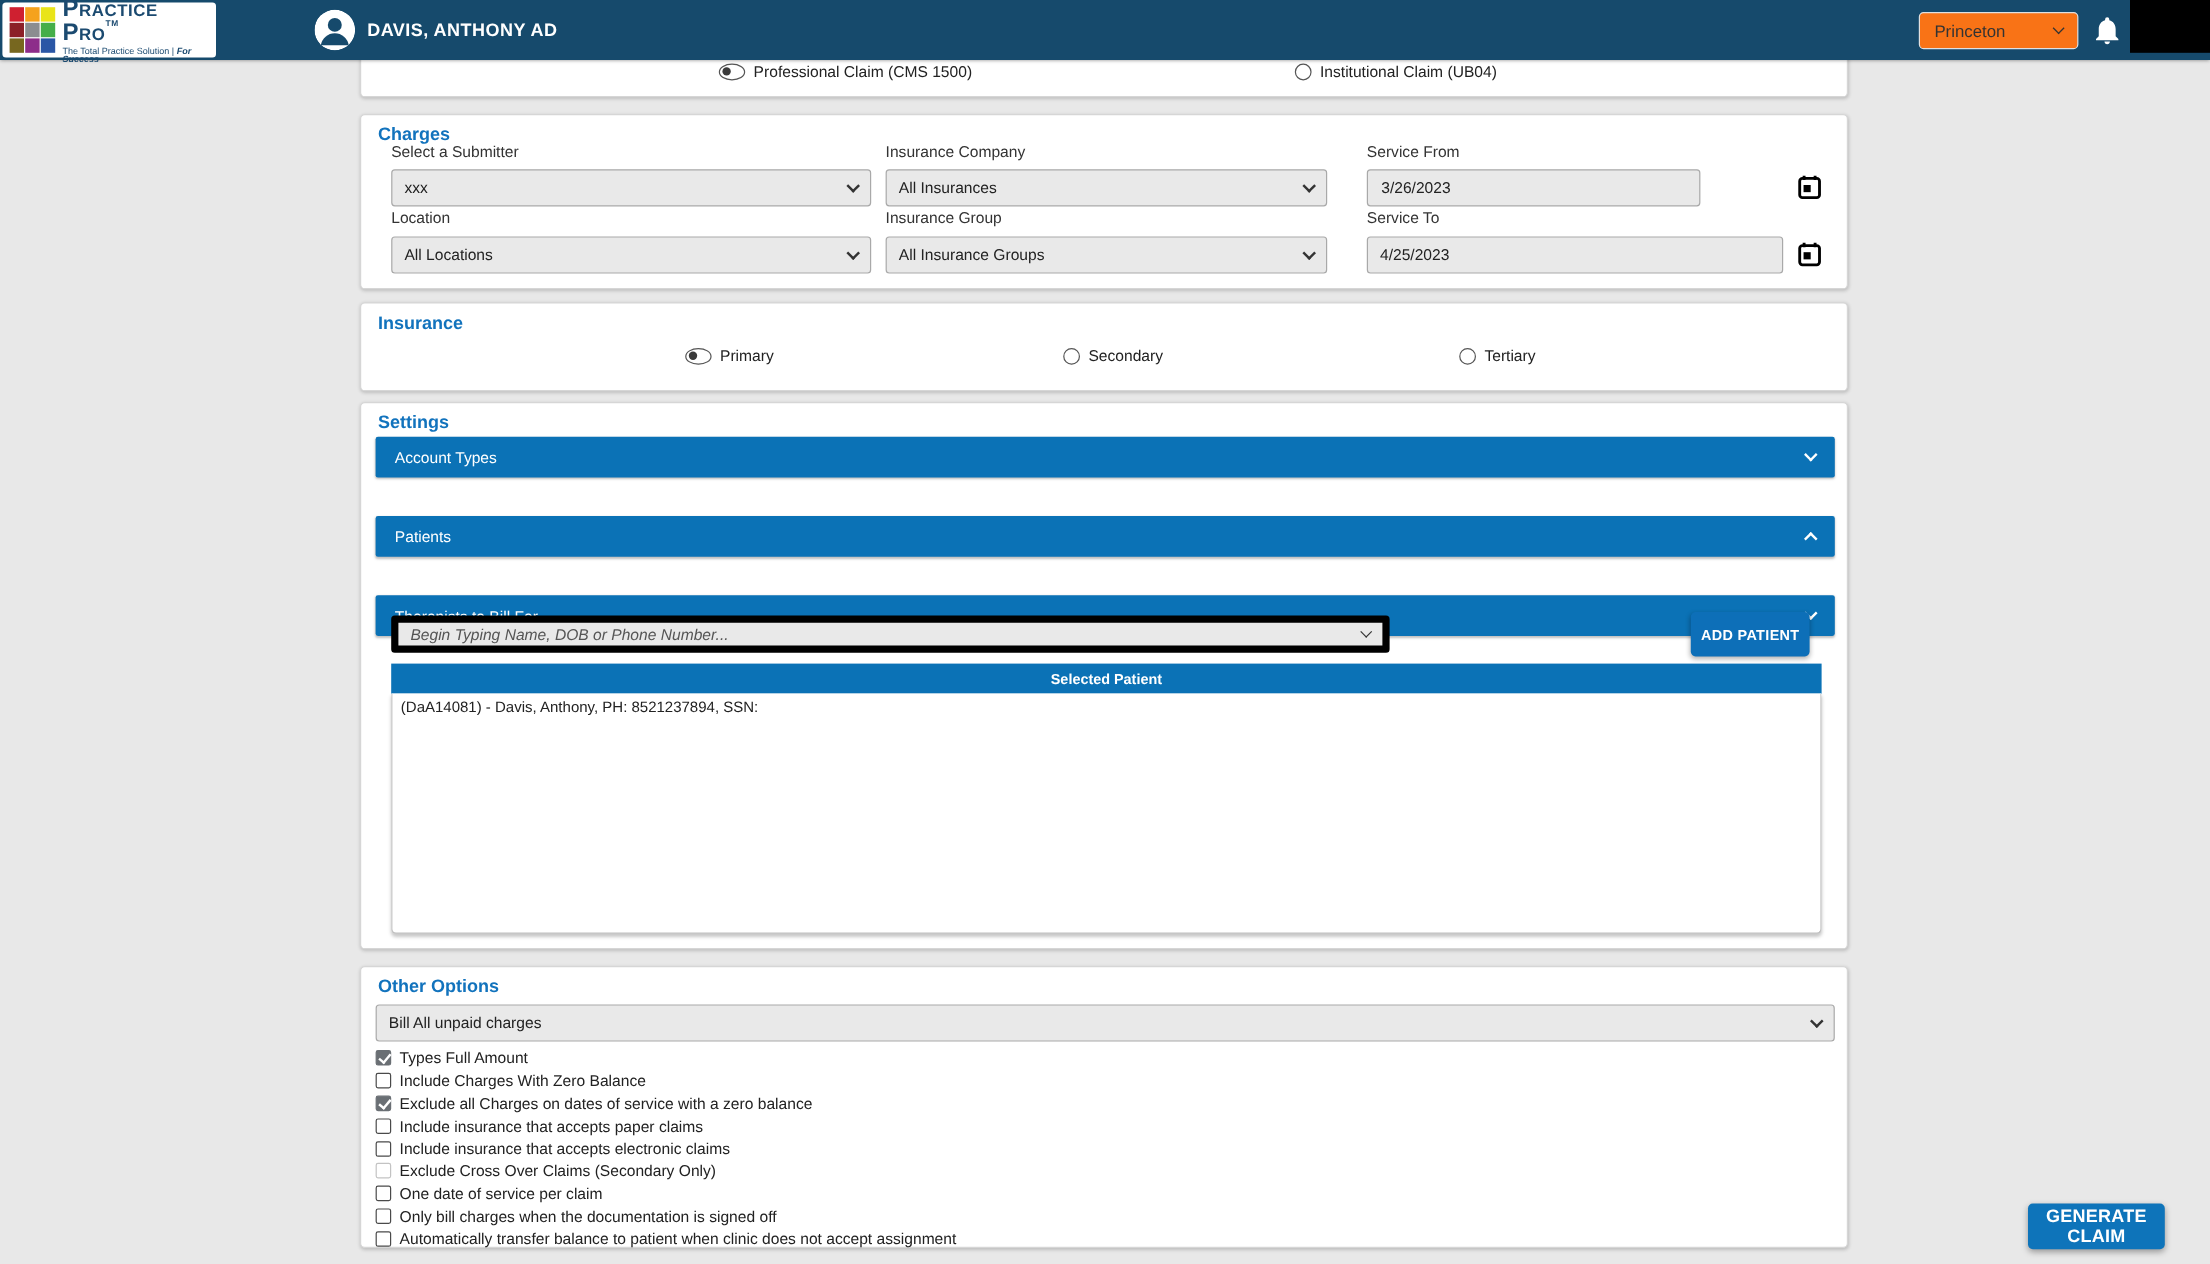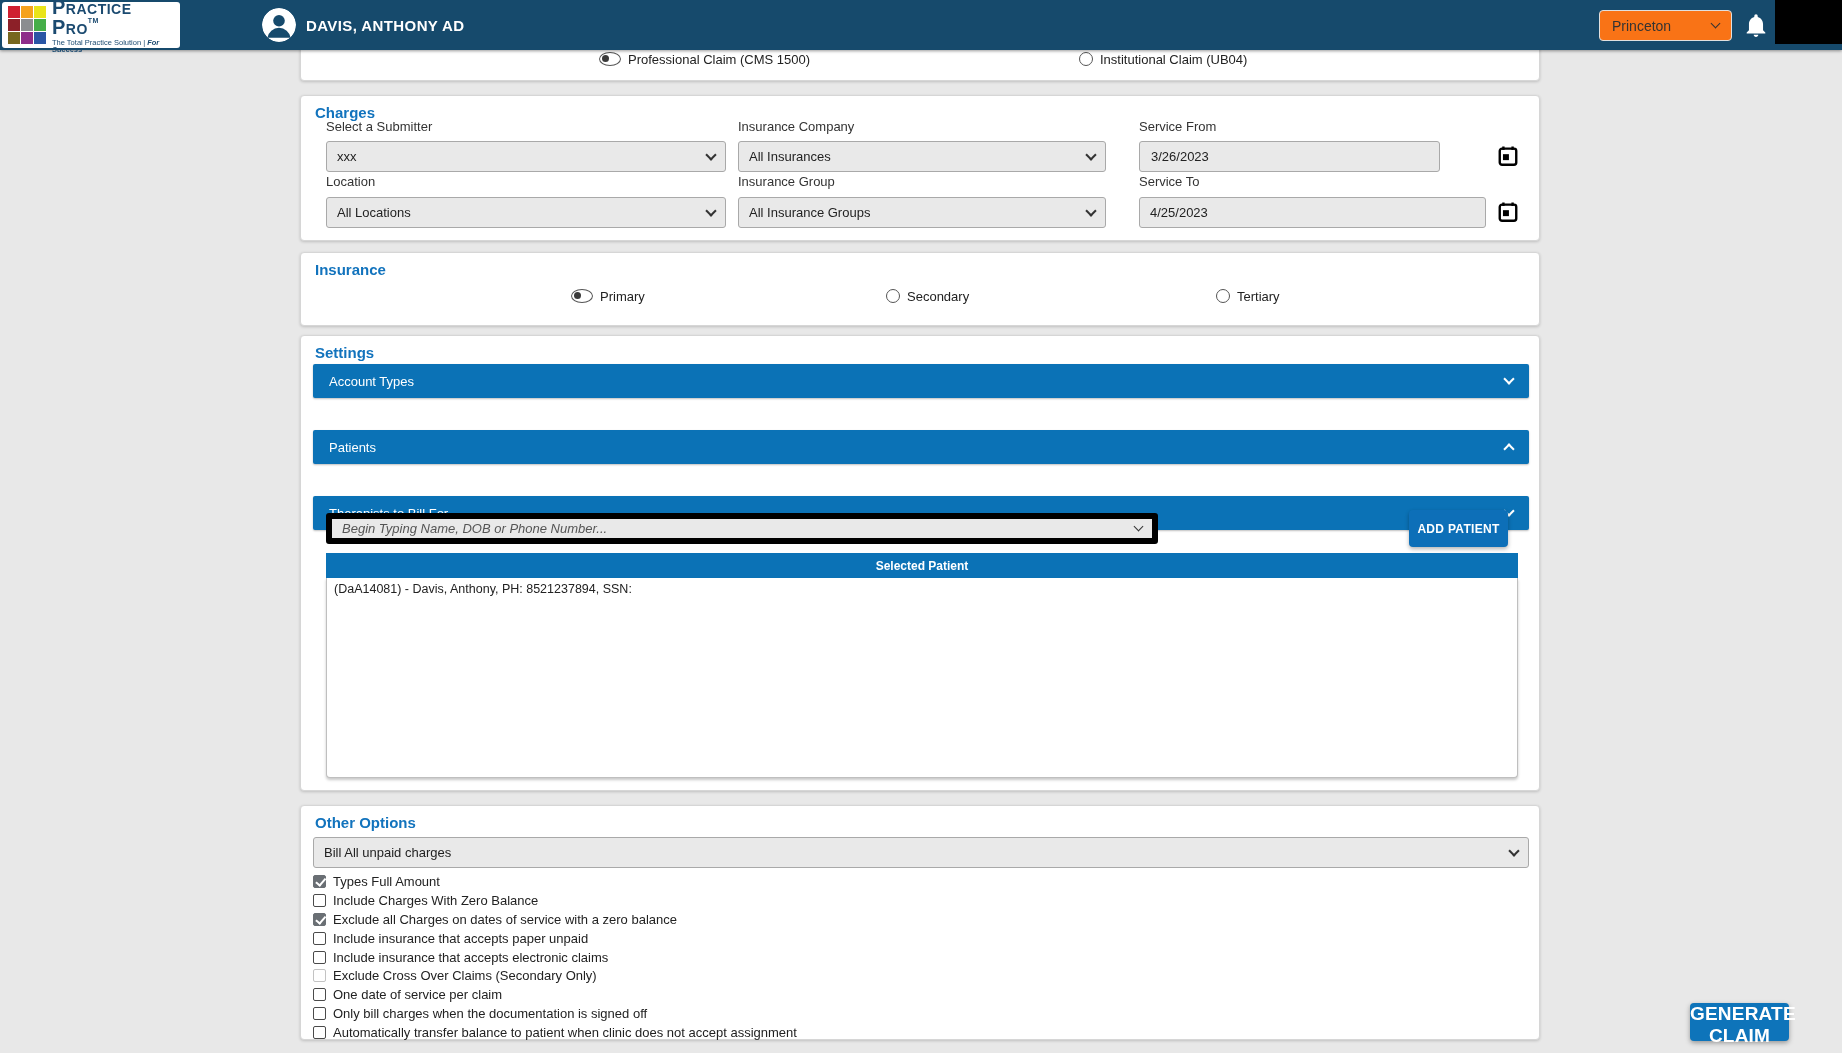--- a/index.html
+++ b/index.html
@@ -49,21 +49,21 @@
     position:absolute; height:31px; background:#e9e9e9; border:1px solid #a9a9a9;
     border-radius:3px; display:flex; align-items:center; padding:0 10px;
     font-size:13px; color:#222; cursor:pointer;
   }
   .sel .sel-val { flex:1; }
   .chev {
     width:8px; height:8px; border-right:2px solid #333; border-bottom:2px solid #333;
     transform:rotate(45deg); margin-top:-4px; flex:none;
   }
   .chev.thin { border-width:0 1.5px 1.5px 0; width:7px; height:7px; }
-  .radio-opt { position:absolute; display:flex; align-items:flex-start; gap:7px; cursor:pointer; }
+  .radio-opt { position:absolute; display:flex; align-items:flex-end; gap:7px; cursor:pointer; }
   .radio {
     width:14px; height:14px; border:1.5px solid #555; border-radius:50%;
     display:inline-block; position:relative; background:#fff; flex:none;
   }
   .radio.sel::after {
     content:""; position:absolute; left:2px; top:2px; width:7px; height:7px;
     border-radius:50%; background:#3a3a3a;
   }
   .radio-lbl { font-size:13px; color:#222; }
   .cal-btn { position:absolute; width:22px; height:22px; cursor:pointer; }
@@ -130,22 +130,22 @@
   .cbx.checked { background:#6a6f74; border-color:#6a6f74; }
   .cbx.checked::after {
     content:""; position:absolute; left:3.5px; top:0.5px; width:3.5px; height:7.5px;
     border:solid #fff; border-width:0 2px 2px 0; transform:rotate(40deg);
   }
   .cbx.disabled { border-color:#c3c3c3; }
   .cbx-lbl { font-size:13px; color:#222; }
 
   
   #generate-claim-btn {
-    position:absolute; left:1690px; top:1003px; width:99px; height:38px;
-    background:#0e74ba; color:#fff; font-weight:bold; font-size:19px;
+    position:absolute; left:1690px; top:1003px; width:114px; height:38px;
+    background:#0e74ba; color:#fff; font-weight:bold; font-size:15px;
     border:none; border-radius:4px; cursor:pointer; z-index:6;
     box-shadow:0 2px 5px rgba(0,0,0,.35); letter-spacing:.2px;
   }
 </style>
 </head>
 <body>
 
 <div id="page">
 
   <div class="card" id="card-claimtype">
@@ -180,21 +180,21 @@
       <span class="sel-val">All Insurances</span>
       <span class="chev"></span>
     </div>
     <div class="fld-label" style="left:437px; top:78px;">Insurance Group</div>
     <div class="sel" style="left:437px; top:101px; width:368px;">
       <span class="sel-val">All Insurance Groups</span>
       <span class="chev"></span>
     </div>
 
     <div class="fld-label" style="left:838px; top:23px;">Service From</div>
-    <div class="date-input" style="left:838px; top:45px; width:301px;padding-left:11px;">
+    <div class="date-input" style="left:838px; top:45px; width:278px;padding-left:11px;">
       <span>3/26/2023</span>
     </div>
     <span class="cal-btn" style="left:1196px; top:49px;">
       <svg viewBox="0 0 24 24" width="22" height="22">
           <path d="M7 1.5v4M17 1.5v4" stroke="#000" stroke-width="2.6" fill="none"></path>
           <rect x="3" y="4" width="18" height="17.5" rx="2.5" fill="none" stroke="#000" stroke-width="2.6"></rect>
           <rect x="6.5" y="10" width="6.5" height="6.5" fill="#000"></rect>
         </svg>
     </span>
 
@@ -272,21 +272,21 @@
         <div class="cbx-row">
           <span class="cbx"></span>
           <span class="cbx-lbl">Include Charges With Zero Balance</span>
         </div>
         <div class="cbx-row">
           <span class="cbx checked"></span>
           <span class="cbx-lbl">Exclude all Charges on dates of service with a zero balance</span>
         </div>
         <div class="cbx-row">
           <span class="cbx"></span>
-          <span class="cbx-lbl">Include insurance that accepts paper unpaid</span>
+          <span class="cbx-lbl">Include insurance that accepts paper claims</span>
         </div>
         <div class="cbx-row">
           <span class="cbx"></span>
           <span class="cbx-lbl">Include insurance that accepts electronic claims</span>
         </div>
         <div class="cbx-row">
           <span class="cbx disabled"></span>
           <span class="cbx-lbl">Exclude Cross Over Claims (Secondary Only)</span>
         </div>
         <div class="cbx-row">

